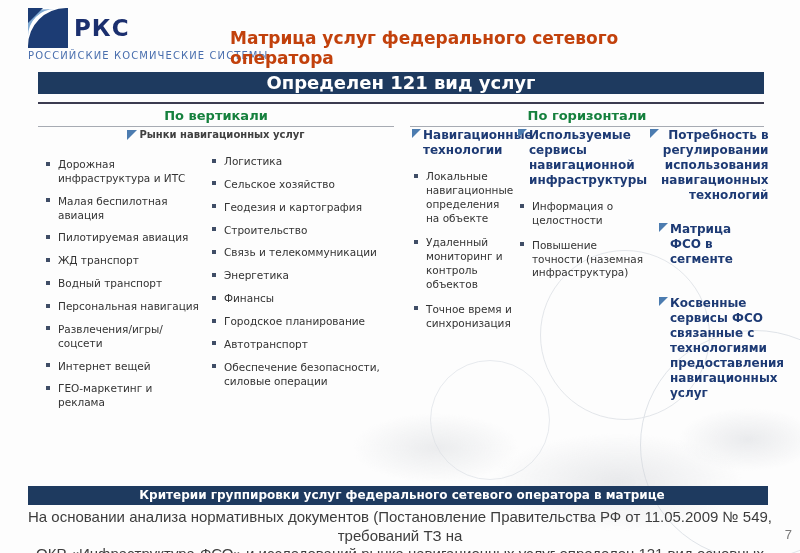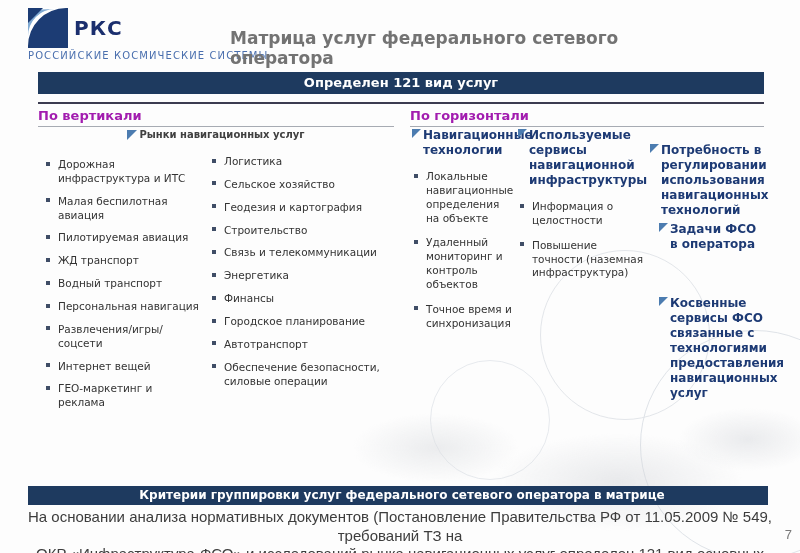--- a/index.html
+++ b/index.html
@@ -17,36 +17,36 @@
     left:280px; top:380px; width:520px; height:170px; opacity:.55;
     background:
       radial-gradient(ellipse 120px 50px at 30% 40%, #dcdee1 0%, rgba(220,222,225,0) 70%),
       radial-gradient(ellipse 180px 70px at 65% 60%, #d7d9dd 0%, rgba(215,217,221,0) 70%),
       radial-gradient(ellipse 100px 45px at 90% 35%, #dadce0 0%, rgba(218,220,224,0) 70%);
   }
   
   .logo { position:absolute; left:28px; top:8px; width:170px; }
   .logo-row { display:flex; align-items:center; gap:6px; }
   .logo-mark { width:40px; height:40px; flex:none; }
-  .logo-abbr { font-size:20px; font-weight:bold; color:#1b2f6e; letter-spacing:1px; line-height:1; }
+  .logo-abbr { font-size:23px; font-weight:bold; color:#1b2f6e; letter-spacing:1px; line-height:1; }
   .logo-caption { margin-top:2px; font-size:10px; color:#4a6fae; letter-spacing:1.1px; white-space:nowrap; }
   .page-title {
     position:absolute; left:230px; top:28px; width:440px;
-    font-size:17px; font-weight:bold; color:#737373;
+    font-size:17px; font-weight:bold; color:#c2410c;
   }
   
   .banner { position:absolute; background:#1e3a5f; color:#fff; font-weight:bold; text-align:center; }
-  .banner-top { left:38px; top:72px; width:726px; height:22px; font-size:13px; line-height:22px; }
+  .banner-top { left:38px; top:72px; width:726px; height:22px; font-size:18px; line-height:22px; }
   .banner-bottom { left:28px; top:486px; width:740px; height:19px; font-size:12px; line-height:19px;padding-left:8px; }
   .rule-thick { position:absolute; left:38px; top:102px; width:726px; height:2px; background:#3c3c50; }
   .rule-thin { position:absolute; height:1px; background:#a7abb3; top:126px; }
   .rule-left { left:38px; width:356px; }
   .rule-right { left:410px; width:354px; }
   
-  .sec-header { position:absolute; top:108px; font-size:13px; font-weight:bold; color:#a21caf; }
+  .sec-header { position:absolute; top:108px; font-size:13px; font-weight:bold; color:#15803d; text-align:center; }
   .sec-header-left { left:38px; width:356px; }
   .sec-header-right { left:410px; width:354px; }
   .sub-header {
     position:absolute; left:38px; top:129px; width:356px;
     display:flex; justify-content:center; align-items:flex-start;
     font-size:10px; font-weight:bold; color:#404040;
   }
   .tri { width:0; height:0; border-top:10px solid #4c7cb0; border-right:10px solid transparent; flex:none; margin-right:2px; margin-top:1px; }
   .tri-sm { border-top-width:9px; border-right-width:9px; }
   
@@ -58,21 +58,21 @@
   
   .h-col { position:absolute; top:128px; }
   .h-col-1 { left:412px; width:102px; }
   .h-col-2 { left:518px; width:130px; }
   .h-col-3 { left:650px; width:116px; }
   .h-heading { display:flex; align-items:flex-start; font-size:12px; font-weight:bold; color:#1d3a74; line-height:1.25; }
   .h-heading .ht { flex:1; }
   .h-col ul.blist { position:static; margin-top:12px; }
   .h-col ul.blist li { font-size:10.5px; margin-bottom:11px; }
   .h3-block { position:absolute; left:0; }
-  .h3-b1 { top:15px; }
+  .h3-b1 { top:0;text-align:right; }
   .h3-b2 { top:94px; margin-left:9px; }
   .h3-b3 { top:168px; margin-left:9px; }
   
   .footer {
     position:absolute; left:0; top:508px; width:800px; text-align:center;
     font-family:"Liberation Sans", sans-serif; font-size:15px; line-height:18.5px; color:#3d3d3d;
   }
   .page-num { position:absolute; right:8px; top:527px; font-family:"Liberation Sans", sans-serif; font-size:13px; color:#7a7a7a; }
 </style>
 </head>
@@ -163,21 +163,21 @@
     </ul>
   </div>
 
   <div class="h-col h-col-3">
     <div class="h-heading h3-block h3-b1">
       <span class="tri tri-sm"></span>
       <span class="ht">Потребность в регулировании использования навигационных технологий</span>
     </div>
     <div class="h-heading h3-block h3-b2">
       <span class="tri tri-sm"></span>
-      <span class="ht">Задачи ФСО в оператора</span>
+      <span class="ht">Матрица ФСО в сегменте</span>
     </div>
     <div class="h-heading h3-block h3-b3">
       <span class="tri tri-sm"></span>
       <span class="ht">Косвенные сервисы  ФСО связанные с технологиями предоставления навигационных услуг</span>
     </div>
   </div>
 
   <div class="banner banner-bottom">Критерии группировки услуг федерального сетевого оператора в матрице</div>
 
   <div class="footer">

